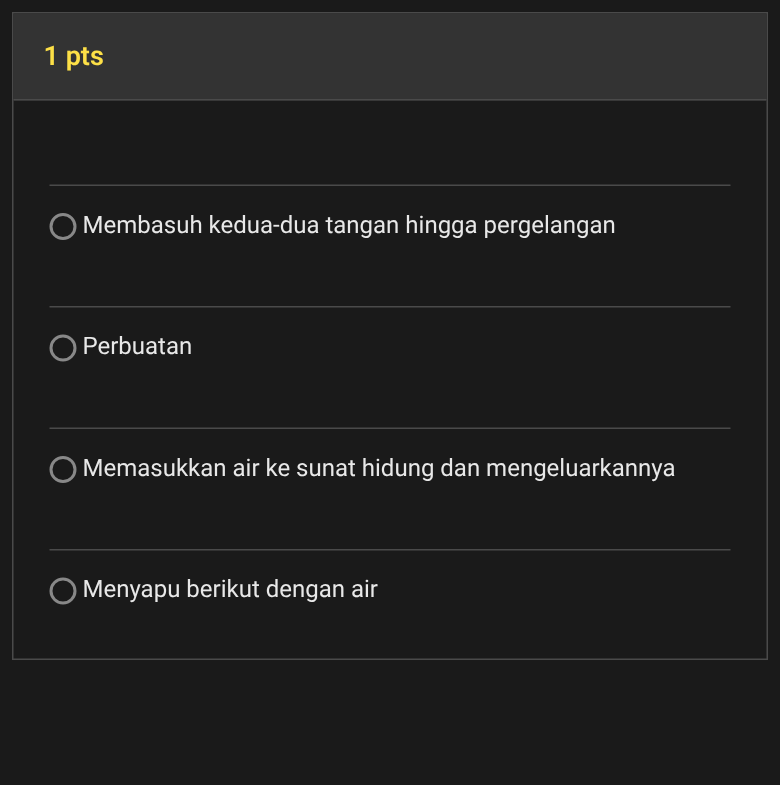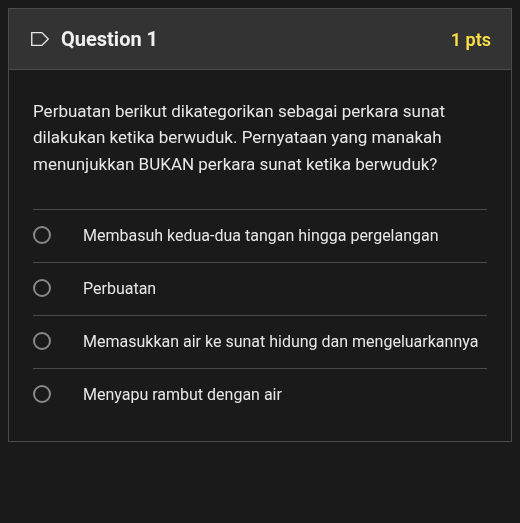--- a/index.html
+++ b/index.html
@@ -65,25 +65,26 @@
       line-height: 1.55;
       color: #e8e8e8;
       margin-bottom: 32px;
     }
     .options-list {
       display: flex;
       flex-direction: column;
     }
     .option-row {
       display: flex;
-      align-items: flex-start;
-      gap: 32px;
+      align-items: center;
+      gap: 4px;
       padding: 14px 0;
       border-top: 1px solid #4a4a4a;
       cursor: pointer;
+      margin-top: 28px;
     }
     .radio {
       width: 18px;
       height: 18px;
       border: 2px solid #888;
       border-radius: 50%;
       flex-shrink: 0;
       margin-top: 2px;
       background: #1a1a1a;
     }
@@ -91,46 +92,37 @@
       font-size: 16px;
       line-height: 1.5;
       color: #e8e8e8;
     }
   </style>
 </head>
 <body>
 
 <div class="question-card">
   <div class="question-header">
-    <div class="header-left">
-      <span class="tag-icon">
-        <svg viewBox="0 0 24 24">
-          <path d="M3 5 L14 5 L21 12 L14 19 L3 19 Z"></path>
-        </svg>
-      </span>
-      <span class="question-title">Question 1</span>
-    </div>
     <span class="points">1 pts</span>
   </div>
 
   <div class="question-body">
-    <div class="question-text">Perbuatan berikut dikategorikan sebagai perkara sunat dilakukan ketika berwuduk. Pernyataan yang manakah menunjukkan BUKAN perkara sunat ketika berwuduk?</div>
 
     <div class="options-list">
       <div class="option-row">
         <span class="radio"></span>
         <span class="option-label">Membasuh kedua-dua tangan hingga pergelangan</span>
       </div>
       <div class="option-row">
         <span class="radio"></span>
         <span class="option-label">Perbuatan</span>
       </div>
       <div class="option-row">
         <span class="radio"></span>
         <span class="option-label">Memasukkan air ke sunat hidung dan mengeluarkannya</span>
       </div>
       <div class="option-row">
         <span class="radio"></span>
-        <span class="option-label">Menyapu rambut dengan air</span>
+        <span class="option-label">Menyapu berikut dengan air</span>
       </div>
     </div>
   </div>
 </div>
 
 </body></html>

